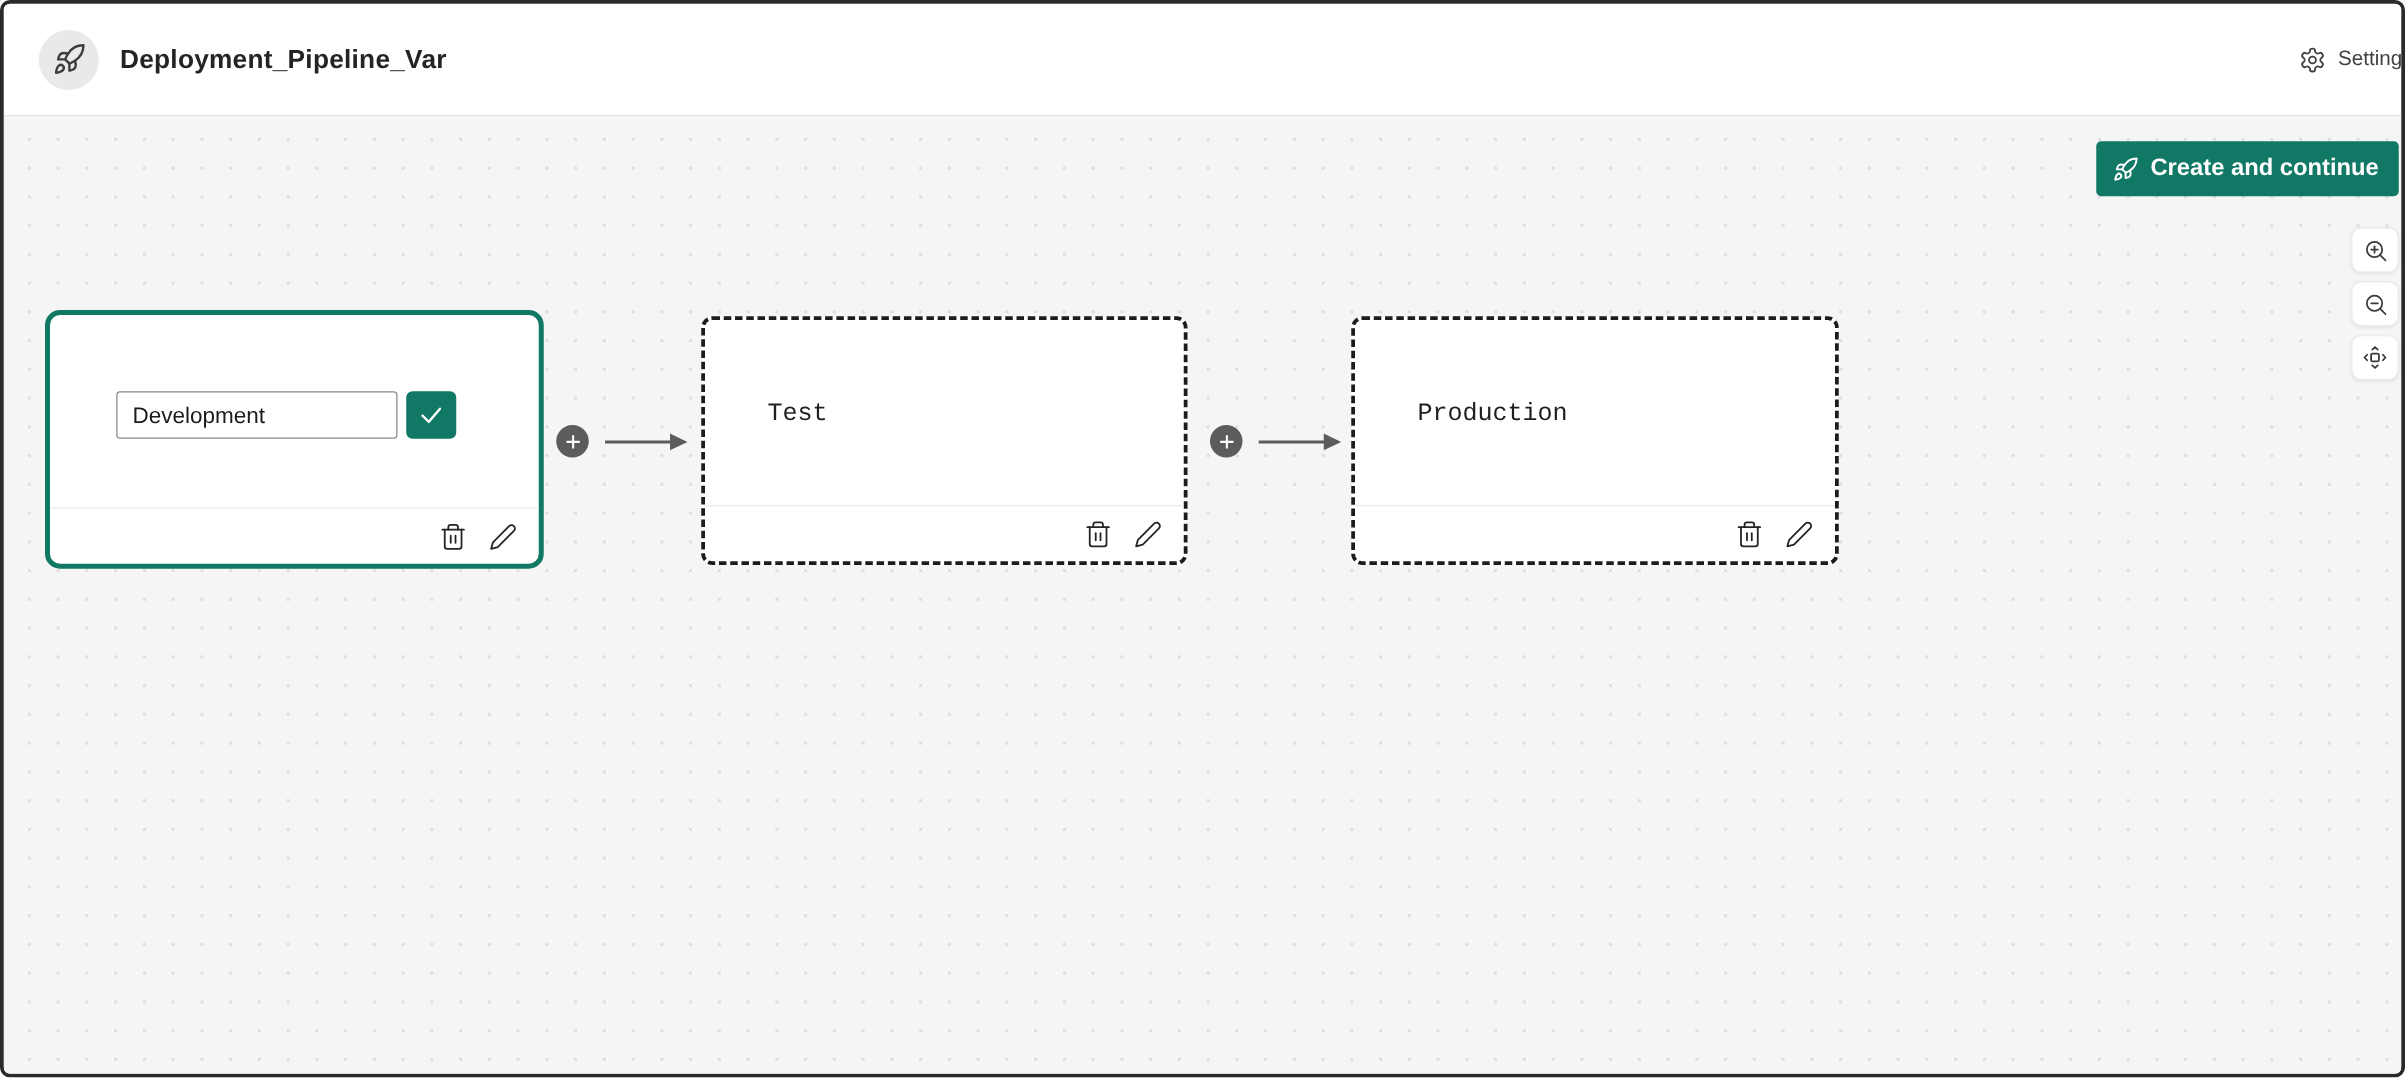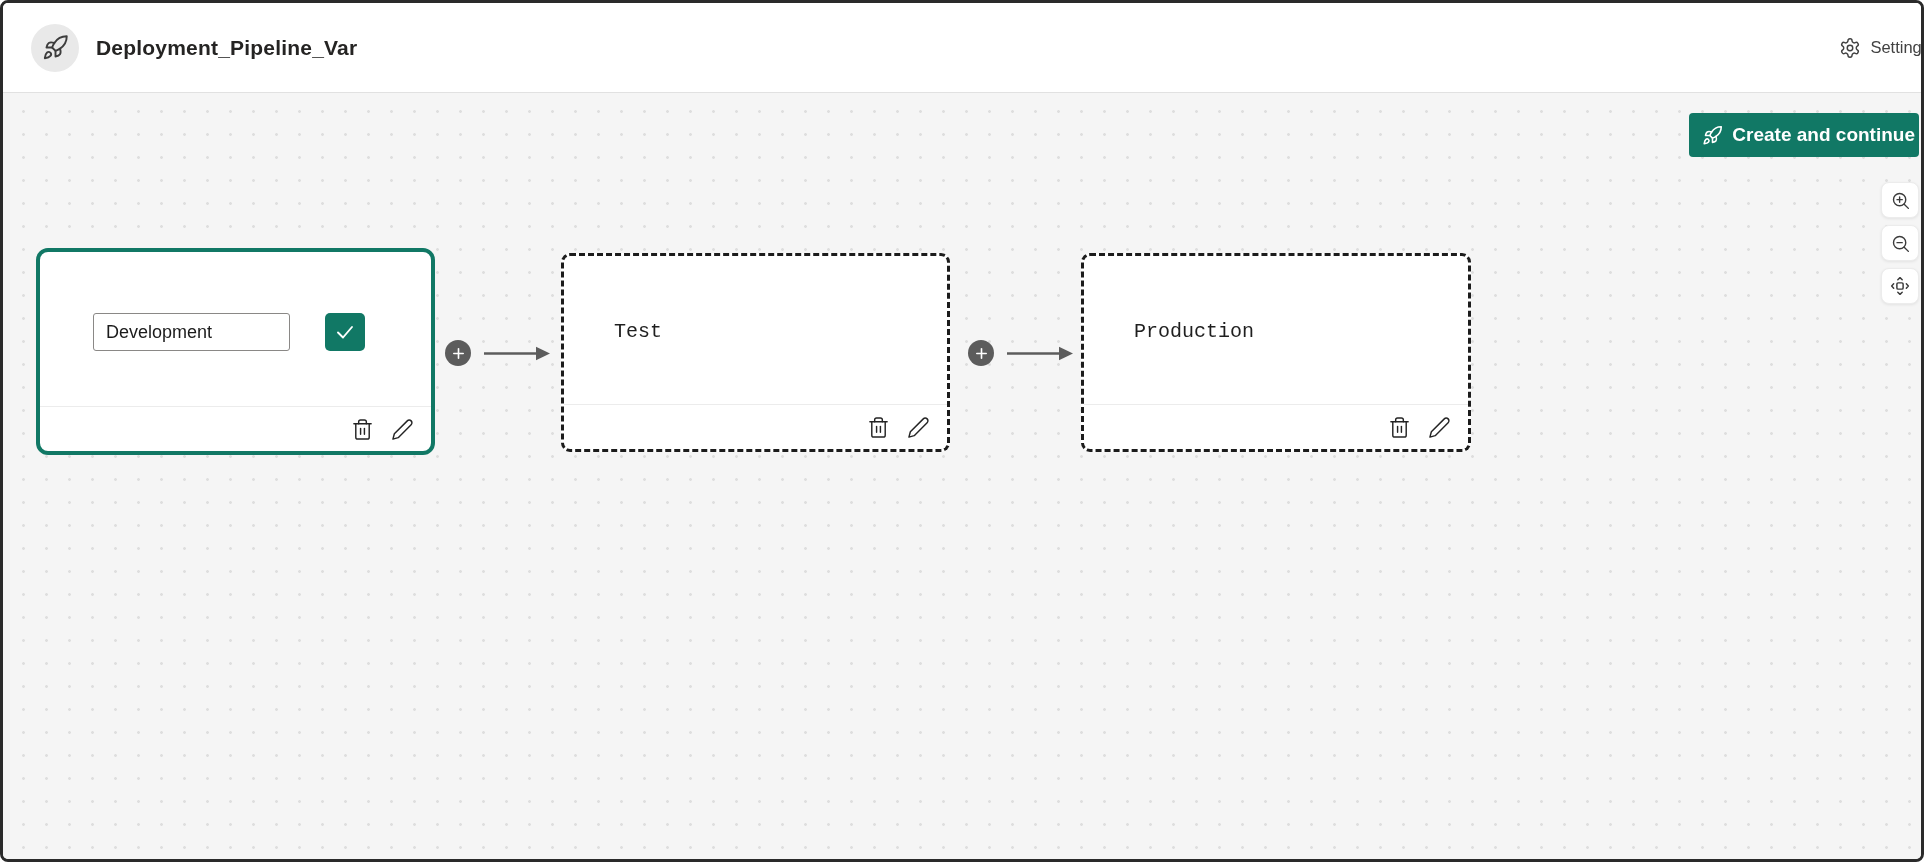--- a/index.html
+++ b/index.html
@@ -29,21 +29,21 @@
 
   
   .canvas {
     flex:1; position:relative; background-color:#f5f5f5;
     background-image: radial-gradient(circle, #dedede 1.3px, transparent 1.5px);
     background-size:23px 23px; background-position:9px 7px;
     overflow:hidden;
   }
 
   .create-btn {
-    position:absolute; top:20px; right:2px; height:44px; padding:0 4px 0 13px;
+    position:absolute; top:20px; right:2px; height:44px; padding:0 16px 0 13px;
     background:#117865; color:#fff; border:none; border-radius:4px;
     display:flex; align-items:center; gap:9px;
     font-family:"Liberation Sans", sans-serif; font-size:19px; font-weight:700; cursor:pointer;
   }
 
   .zoom-stack { position:absolute; top:89px; right:2px; display:flex; flex-direction:column; gap:7px; }
   .zoom-btn {
     width:38px; height:36px; background:#fff; border:1px solid #ececec; border-radius:8px;
     display:flex; align-items:center; justify-content:center; cursor:pointer;
     box-shadow:0 1px 3px rgba(0,0,0,.08);
@@ -53,21 +53,21 @@
   .card { position:absolute; background:#fff; display:flex; flex-direction:column; }
   .card-active { left:33px; top:155px; width:399px; height:207px; border:4px solid #117865; border-radius:12px; }
   .card-dashed { border:3px dashed #1c1c1c; border-radius:9px; }
   .card-test { left:558px; top:160px; width:389px; height:199px; }
   .card-prod { left:1078px; top:160px; width:390px; height:199px;gap:24px; }
 
   .card-body { flex:1; position:relative; }
   .stage-label { position:absolute; left:50px; top:64px; font-size:20px; color:#1f1f1f;font-family:Liberation Mono, monospace; }
 
   .stage-input {
-    position:absolute; left:53px; top:61px; width:197px; height:38px;
+    position:absolute; left:53px; top:61px; width:225px; height:38px;
     border:1px solid #8a8886; border-radius:3px; background:#fff;
     font-family:"Liberation Sans", sans-serif; font-size:18px; color:#1b1b1b; padding:0 12px; outline:none;
   }
   .confirm-btn {
     position:absolute; left:285px; top:61px; width:40px; height:38px;
     background:#117865; border:none; border-radius:5px; cursor:pointer;
     display:flex; align-items:center; justify-content:center;
   }
 
   .card-footer {

